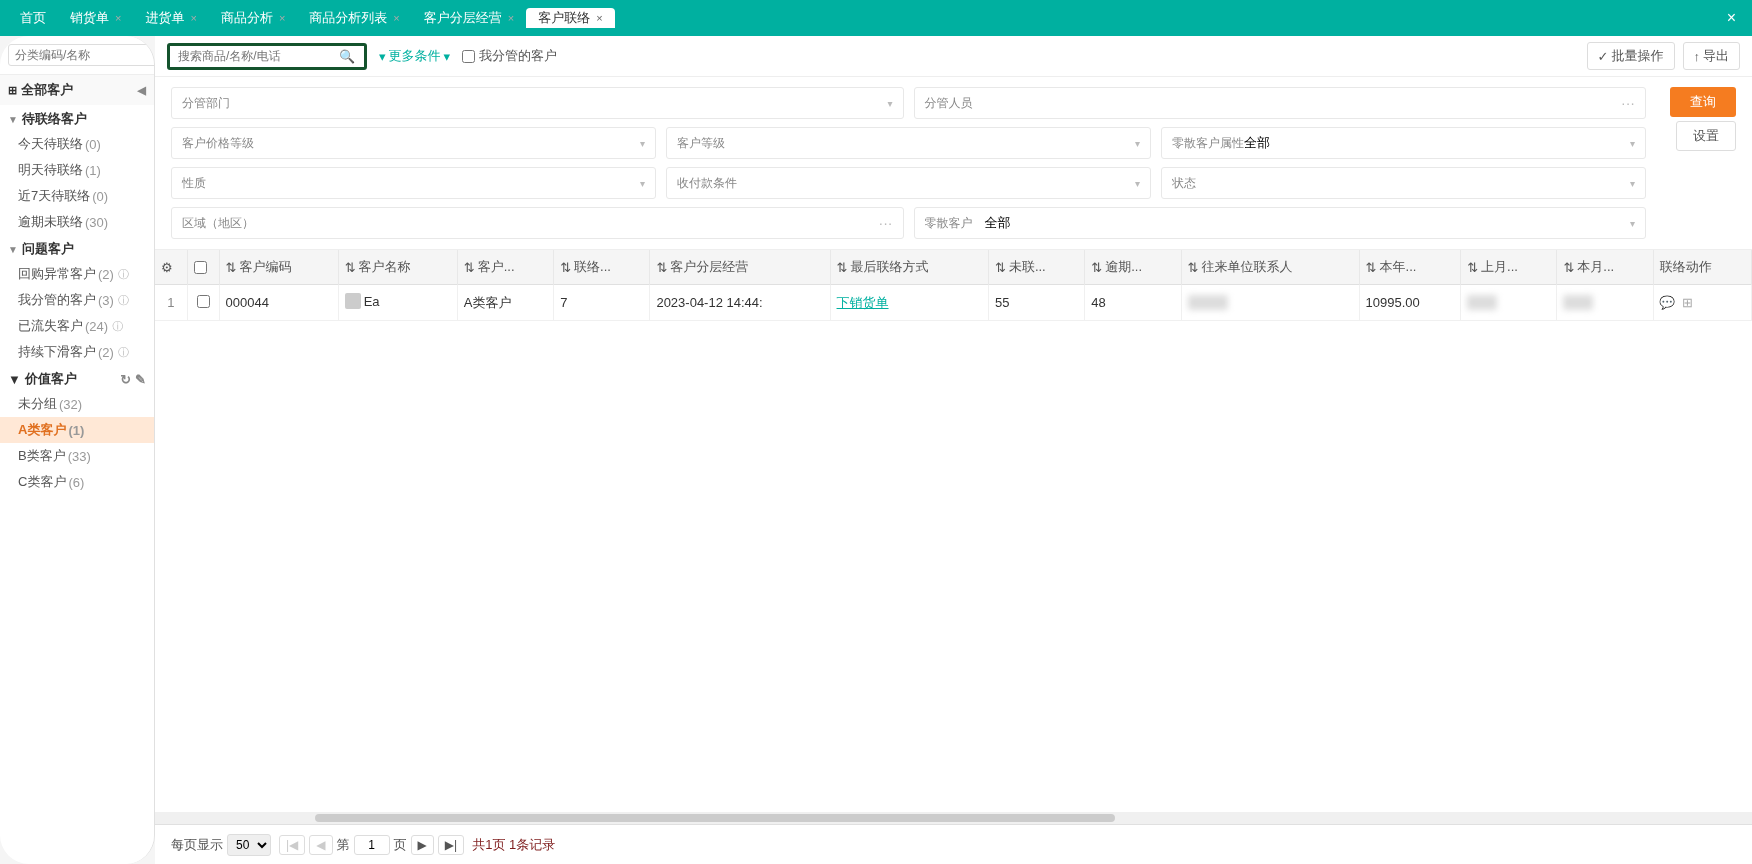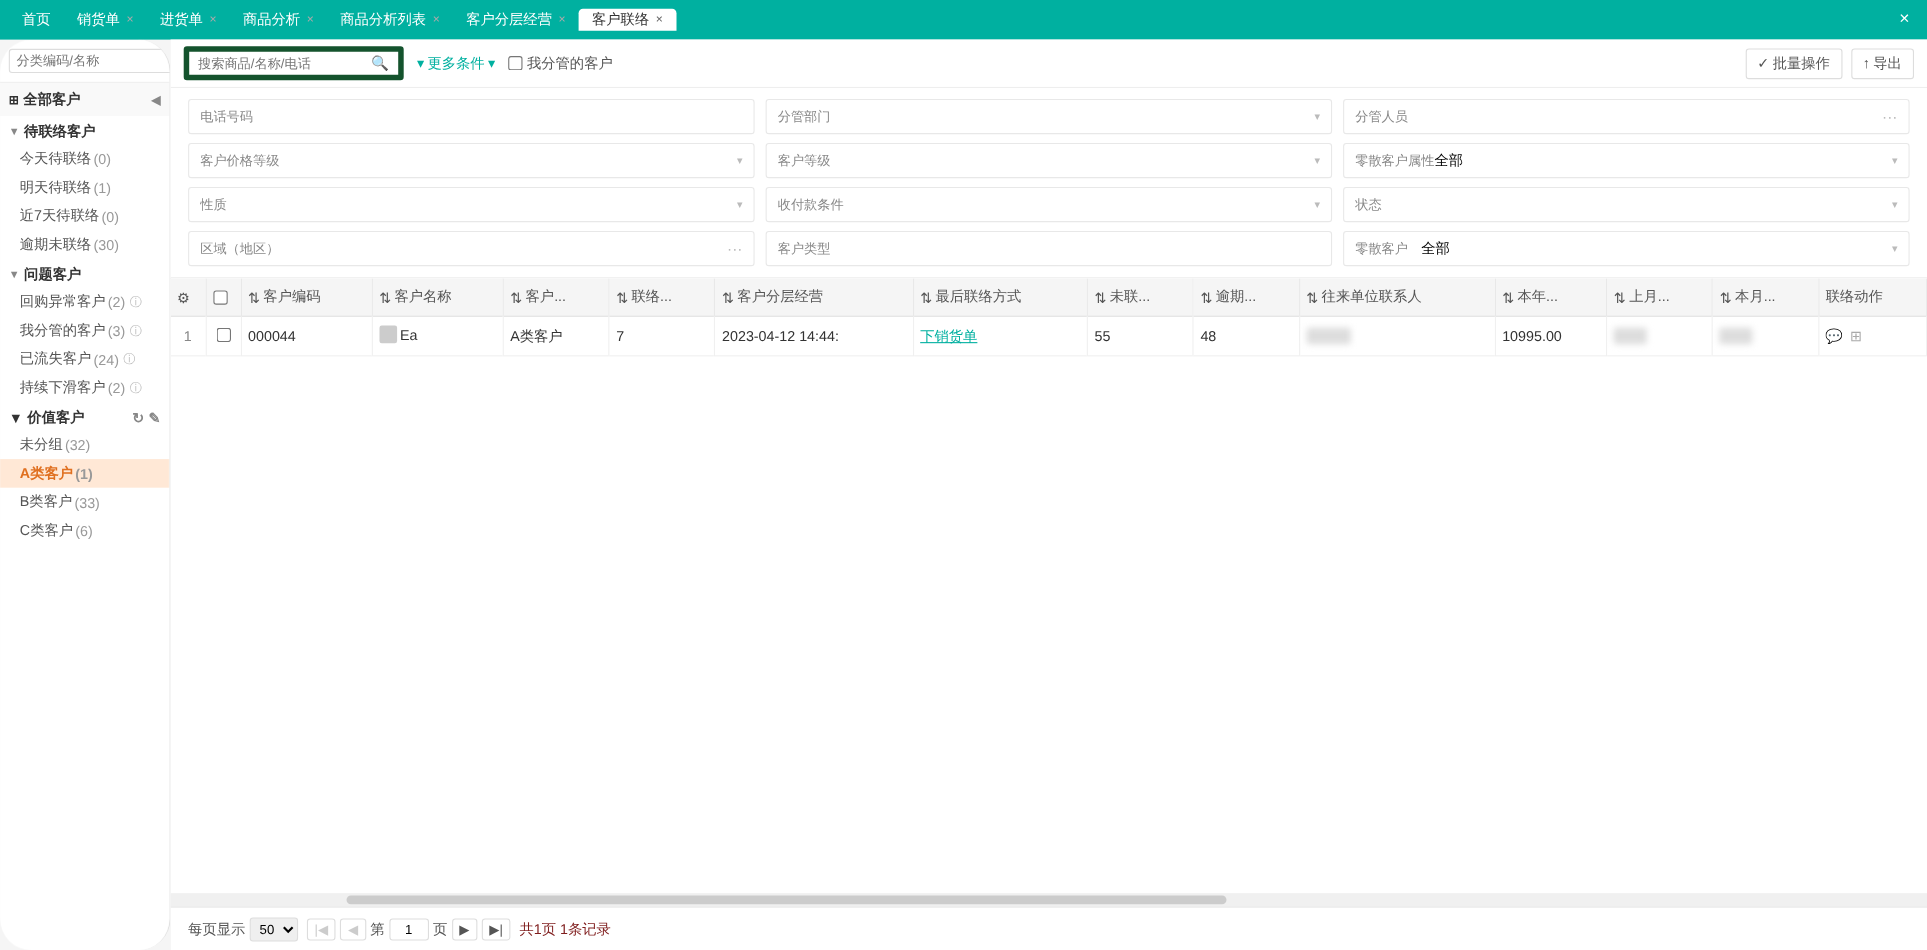--- a/index.html
+++ b/index.html
@@ -86,21 +86,21 @@
     }
 
     
     .filter-bar {
       display: flex; align-items: center;
       background: white; padding: 6px 12px; border-bottom: 1px solid #eee;
       gap: 12px;
     }
     .filter-search {
       display: flex; align-items: center;
-      border: 5px solid #14532d; border-radius: 3px; padding: 3px 8px;
+      border: 3px solid #14532d; border-radius: 3px; padding: 3px 8px;
       background: white; width: 200px;
     }
     .filter-search input {
       border: none; outline: none; font-size: 12px; color: #999; width: 150px;
     }
     .filter-search .s-icon { color: #00b0a0; }
     .filter-more {
       display: flex; align-items: center; color: #00b0a0; cursor: pointer; gap: 3px; font-size: 12px;
     }
     .filter-check {
@@ -388,24 +388,20 @@
         </button>
       </div>
     </div>
 
     <div class="advanced-filter">
       <div style="display:flex;gap:10px;">
         <div style="flex:1;">
 
           <div class="filter-row">
             <div class="filter-field">
-              <label>电话号码</label>
-              <div class="field-value"></div>
-            </div>
-            <div class="filter-field">
               <label>分管部门</label>
               <div class="field-value"></div>
               <span class="dropdown-arrow">▾</span>
             </div>
             <div class="filter-field" style="margin-right:0;">
               <label>分管人员</label>
               <div class="field-value"></div>
               <span class="more-dots">···</span>
             </div>
           </div>
@@ -445,30 +441,30 @@
               <span class="dropdown-arrow">▾</span>
             </div>
           </div>
 
           <div class="filter-row" style="margin-bottom:0;">
             <div class="filter-field">
               <label>区域（地区）</label>
               <div class="field-value"></div>
               <span class="more-dots">···</span>
             </div>
-            <div class="filter-field">
-              <label>客户类型</label>
-              <div class="field-value"></div>
-            </div>
             <div class="filter-field" style="margin-right:0;">
               <label>零散客户</label>
               <div class="field-value">全部</div>
               <span class="dropdown-arrow">▾</span>
             </div>
           </div>
+        </div>
+        <div class="query-btn-area">
+          <button class="btn-query">查询</button>
+          <button class="btn-settings">设置</button>
         </div>
       </div>
     </div>
 
     <div class="content-main">
       <div class="table-container">
         <table>
           <thead>
             <tr>
               <th class="gear-col">

